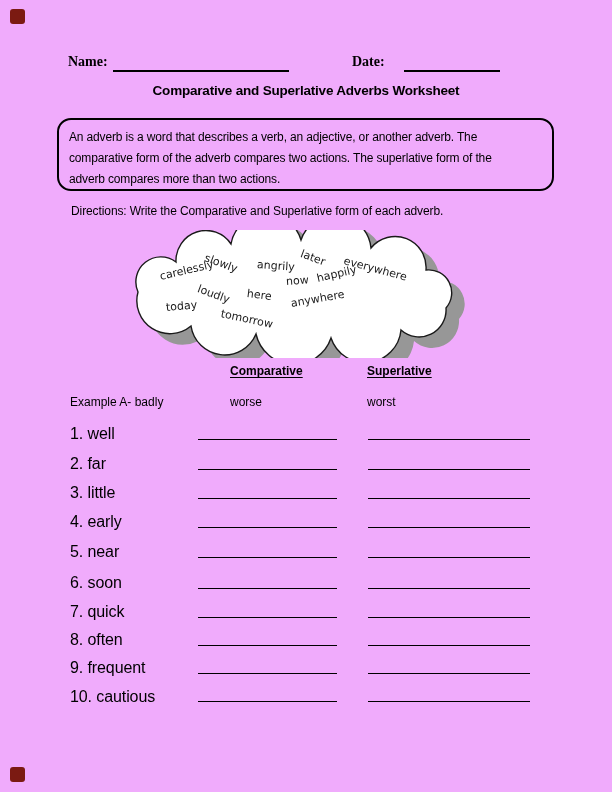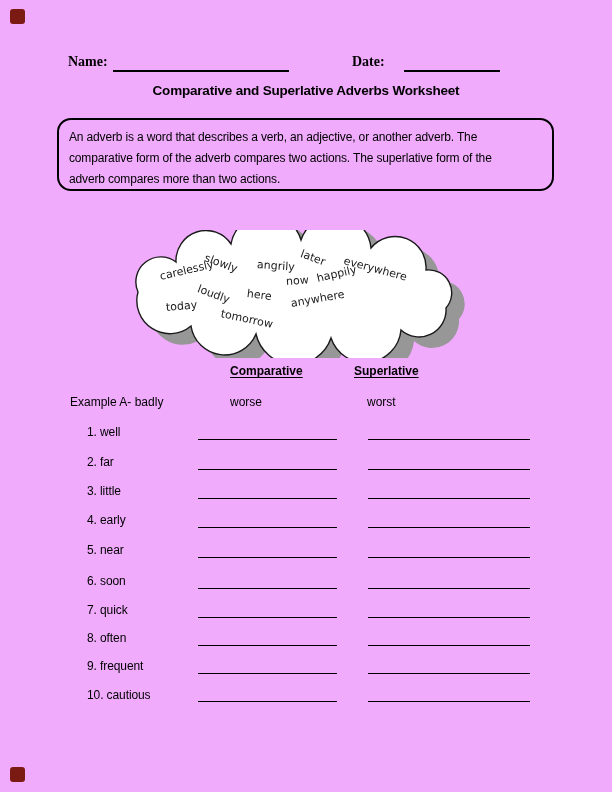--- a/index.html
+++ b/index.html
@@ -38,21 +38,21 @@
   .cloud-wrap svg{position:absolute;left:0;top:0;}
   .cloud-word{
     position:absolute;font-family:"DejaVu Sans",cursive;font-size:11px;
     color:#1a1a1a;white-space:nowrap;transform-origin:left center;
   }
   .col-header{
     position:absolute;font-size:12px;font-weight:bold;
     text-decoration:underline;text-underline-offset:2px;
   }
   .example-row{position:absolute;top:395px;font-size:12px;}
-  .adverb-row-label{position:absolute;left:70px;font-size:12px;letter-spacing:-0.1px;margin-left:17px;}
+  .adverb-row-label{position:absolute;left:70px;font-size:16px;letter-spacing:-0.1px;}
   .blank{position:absolute;border-top:1.2px solid #000;height:0;}
   .blank.c1{left:198px;width:139px;}
   .blank.c2{left:368px;width:162px;}
 </style>
 </head>
 <body>
 
 <div class="page">
 
   <div class="corner-marker top"></div>
@@ -66,20 +66,21 @@
   </div>
 
   <div class="title">Comparative and Superlative Adverbs Worksheet</div>
 
   <div class="def-box">
     <div class="def-line">An adverb is a word that describes a verb, an adjective, or another adverb. The</div>
     <div class="def-line">comparative form of the adverb compares two actions. The superlative form of the</div>
     <div class="def-line">adverb compares more than two actions.</div>
   </div>
 
+  <div class="directions">Directions: Write the Comparative and Superlative form of each adverb.</div>
 
   <div class="cloud-wrap">
     <svg width="362" height="128" viewBox="0 0 362 128">
       <g transform="translate(13,11)">
         <path fill="#979797" stroke="none" d="M 22 62
           A 25 25 0 0 1 60 32 A 30 30 0 0 1 115 14 A 36 36 0 0 1 185 10
           A 36 36 0 0 1 255 18 A 31 31 0 0 1 310 40 A 23 23 0 0 1 330 78
           A 27 27 0 0 1 285 100 A 36 36 0 0 1 215 108 A 39 39 0 0 1 140 104
           A 34 34 0 0 1 75 96 A 33 33 0 0 1 22 62 Z"></path>
       </g>
@@ -97,21 +98,21 @@
     <span class="cloud-word" style="left:170px;top:45px;transform:rotate(-4deg);">now</span>
     <span class="cloud-word" style="left:201px;top:42px;transform:rotate(-13deg);">happily</span>
     <span class="cloud-word" style="left:82px;top:52px;transform:rotate(20deg);">loudly</span>
     <span class="cloud-word" style="left:131px;top:57px;transform:rotate(7deg);">here</span>
     <span class="cloud-word" style="left:50px;top:71px;transform:rotate(-5deg);">today</span>
     <span class="cloud-word" style="left:105px;top:77px;transform:rotate(12deg);">tomorrow</span>
     <span class="cloud-word" style="left:175px;top:67px;transform:rotate(-10deg);">anywhere</span>
   </div>
 
   <div class="col-header" style="left:230px;top:364px;">Comparative</div>
-  <div class="col-header" style="left:354px;top:364px;">Superlative</div>
+  <div class="col-header" style="left:367px;top:364px;">Superlative</div>
 
   <div class="example-row" style="left:70px;">Example A-  badly</div>
   <div class="example-row" style="left:230px;">worse</div>
   <div class="example-row" style="left:367px;">worst</div>
 
   <div class="adverb-row-label" style="top:425px;">1. well</div>
   <div class="blank c1" style="top:439px;"></div>
   <div class="blank c2" style="top:439px;"></div>
 
   <div class="adverb-row-label" style="top:455px;">2. far</div>

